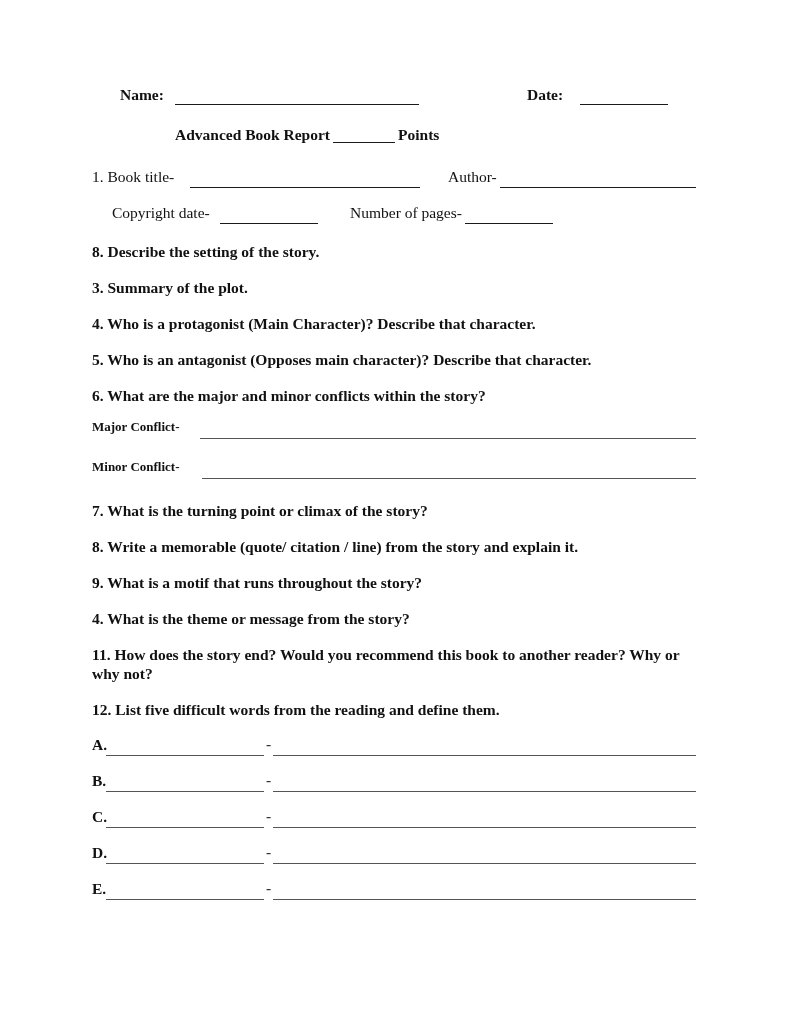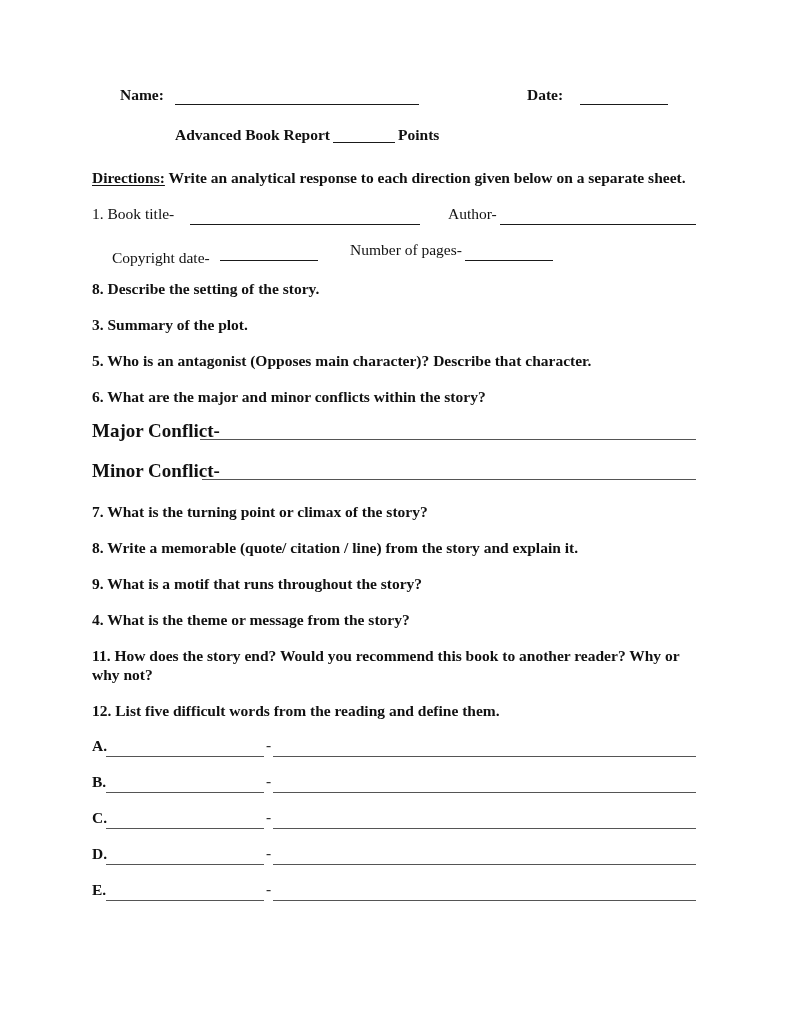--- a/index.html
+++ b/index.html
@@ -110,21 +110,21 @@
   
   .conflict-row {
     position: relative;
     height: 26px;
     margin-bottom: 14px;
   }
   .conflict-lbl {
     position: absolute;
     left: 0; top: 0;
     font-weight: bold;
-    font-size: 19px;
+    font-size: 13px;
     white-space: nowrap;
   }
   .conflict-rule {
     position: absolute;
     top: 19px;
     border-bottom: 1.4px solid #555555;
     height: 0;
   }
 
   
@@ -175,41 +175,38 @@
       <span class="lbl-date">Date:</span>
       <span class="rule rule-date"></span>
     </div>
 
     <div class="title-line">
       <div class="title-inner">
         <span>Advanced Book Report</span><span class="blank-inline"></span><span>Points</span>
       </div>
     </div>
 
-    <div class="directions">
-      <span class="u">Directions:</span>
-      <span>Write an analytical response to each direction given below on a separate sheet.</span>
-    </div>
 
     <div class="fill-row">
       <span class="f-lbl" style="left:0;">1.  Book title-</span>
       <span class="rule" style="left:98px; top:19px; width:230px;"></span>
       <span class="f-lbl" style="left:356px;">Author-</span>
       <span class="rule" style="left:408px; top:19px; width:196px;"></span>
     </div>
 
     <div class="fill-row" style="margin-bottom:14px;">
-      <span class="f-lbl" style="left:20px;margin-top:8px;">Copyright date-</span>
+      <span class="f-lbl" style="left:20px;">Copyright date-</span>
       <span class="rule" style="left:128px; top:19px; width:98px;"></span>
       <span class="f-lbl" style="left:258px;">Number of pages-</span>
       <span class="rule" style="left:373px; top:19px; width:88px;"></span>
     </div>
 
     <div class="q">8. Describe the setting of the story.</div>
     <div class="q">3. Summary of the plot.</div>
+    <div class="q">4. Who is a protagonist (Main Character)? Describe that character.</div>
     <div class="q">5. Who is an antagonist (Opposes main character)? Describe that character.</div>
     <div class="q" style="margin-bottom:14px;">6. What are the major and minor conflicts within the story?</div>
 
     <div class="conflict-row">
       <span class="conflict-lbl">Major Conflict-</span>
       <span class="conflict-rule" style="left:108px; width:496px;"></span>
     </div>
     <div class="conflict-row" style="margin-bottom:16px;">
       <span class="conflict-lbl">Minor Conflict-</span>
       <span class="conflict-rule" style="left:110px; width:494px;"></span>

